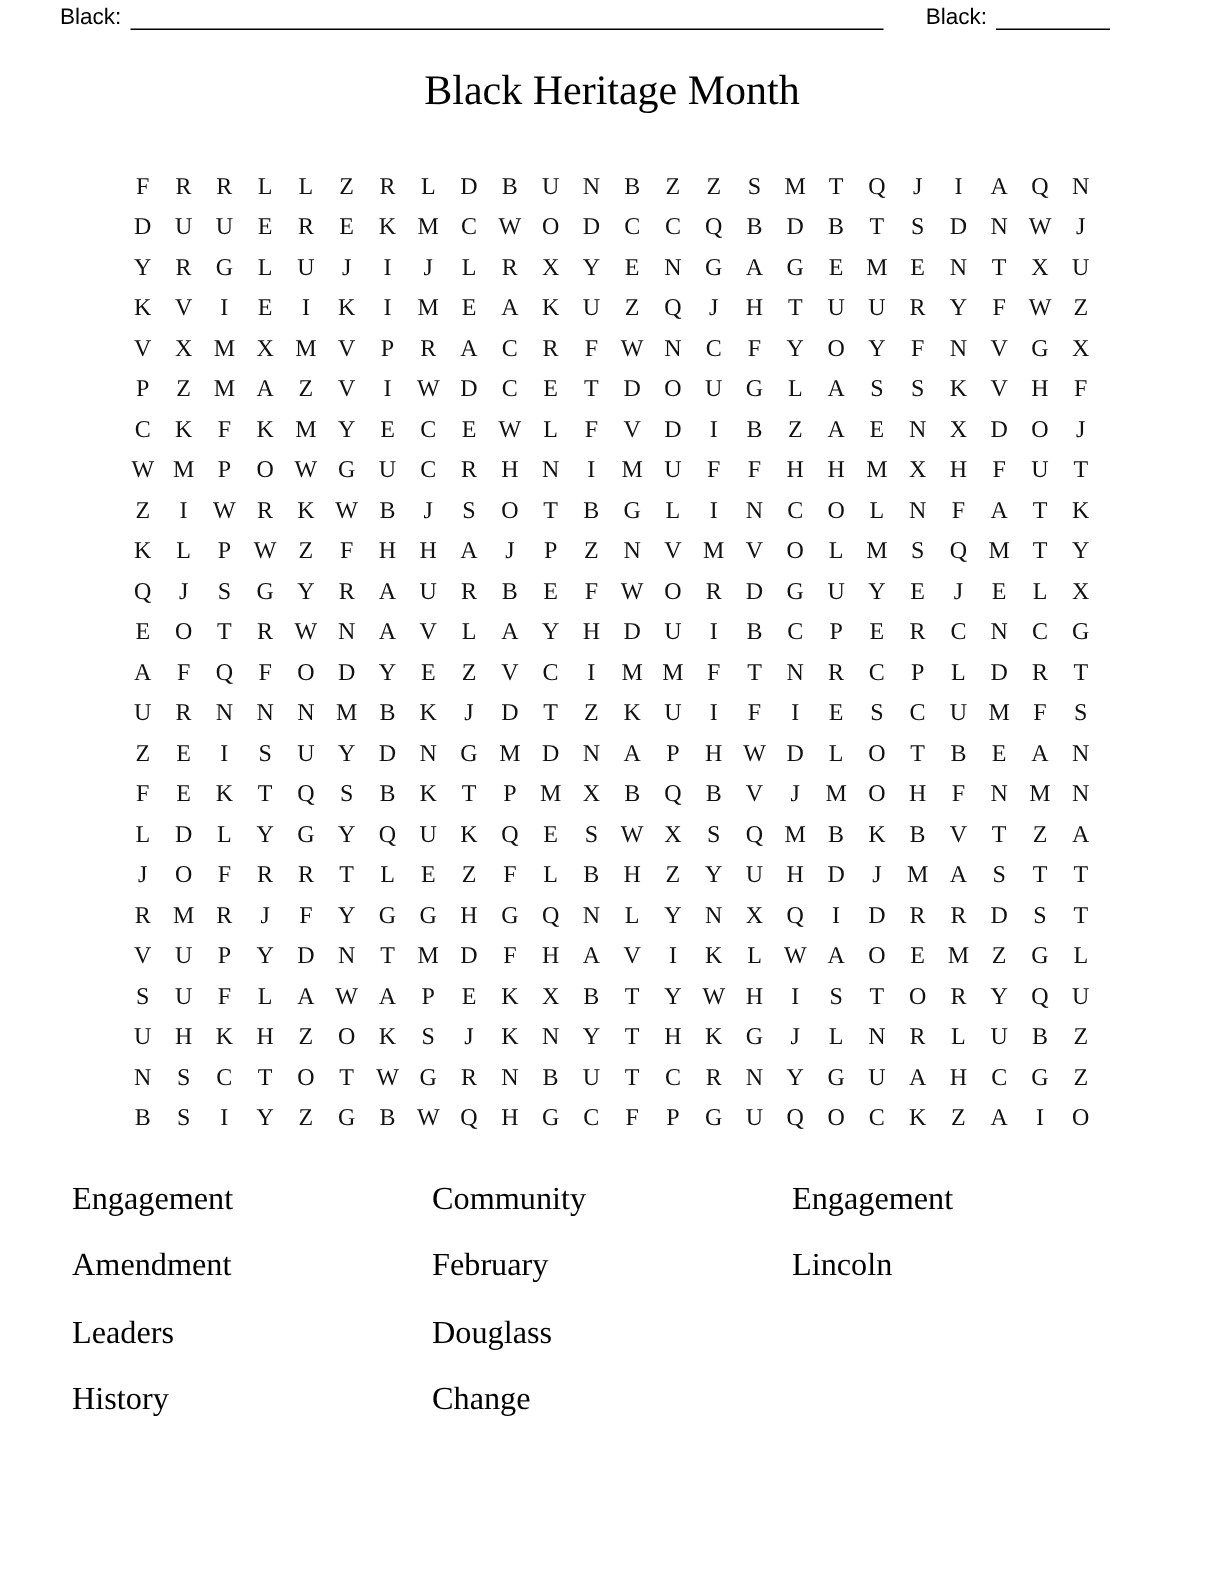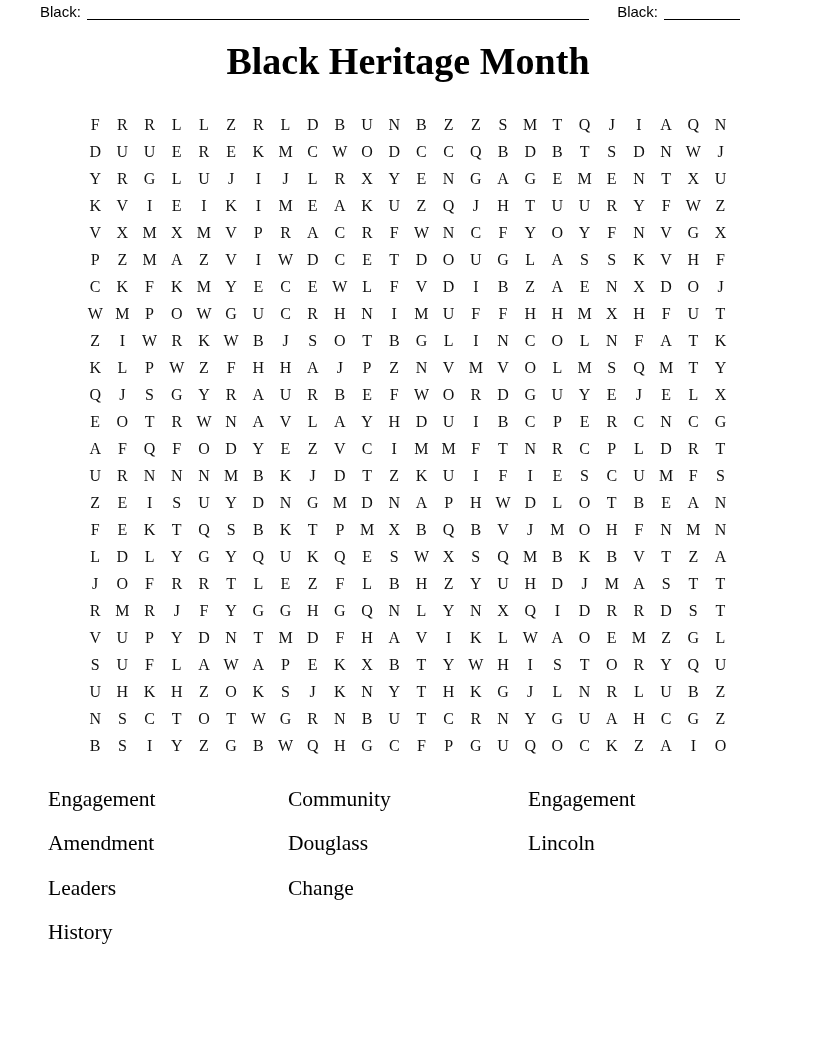--- a/index.html
+++ b/index.html
@@ -19,42 +19,42 @@
     line-height: 18px;
   }
   .blank-line {
     border-bottom: 1.5px solid #000;
     height: 14px;
   }
   .name-line { flex: 1; margin: 0 28px 1px 6px; }
   .date-line { width: 76px; margin: 0 0 1px 6px; }
   .title {
     text-align: center;
-    font-size: 38px;
+    font-size: 28px;
     line-height: 48px;
     margin-top: 16px;
-    font-weight: bold;
+    font-weight: normal;
   }
   .letter-grid {
     display: grid;
     grid-template-columns: repeat(24, 27.2px);
     width: 652.8px;
     margin: 26px auto 0 auto;
   }
   .grid-cell {
     height: 27px;
     line-height: 27px;
     text-align: center;
     font-size: 16px;
     color: #111;
   }
   .word-bank {
     display: flex;
-    padding-left: 48px;
     margin-top: 18px;
+    justify-content: center;
   }
   .word-col { width: 240px; }
   .word {
     font-size: 21.5px;
     height: 44.5px;
     display: flex;
     align-items: center;
   }
 </style>
 </head>
@@ -650,20 +650,21 @@
 
 <div class="word-bank">
     <div class="word-col">
       <div class="word">Engagement</div>
       <div class="word">Amendment</div>
       <div class="word">Leaders</div>
       <div class="word">History</div>
     </div>
     <div class="word-col">
       <div class="word">Community</div>
+      <div class="word">February</div>
       <div class="word">Douglass</div>
       <div class="word">Change</div>
     </div>
     <div class="word-col">
       <div class="word">Engagement</div>
       <div class="word">Lincoln</div>
     </div>
   </div>
 
 </body></html>

